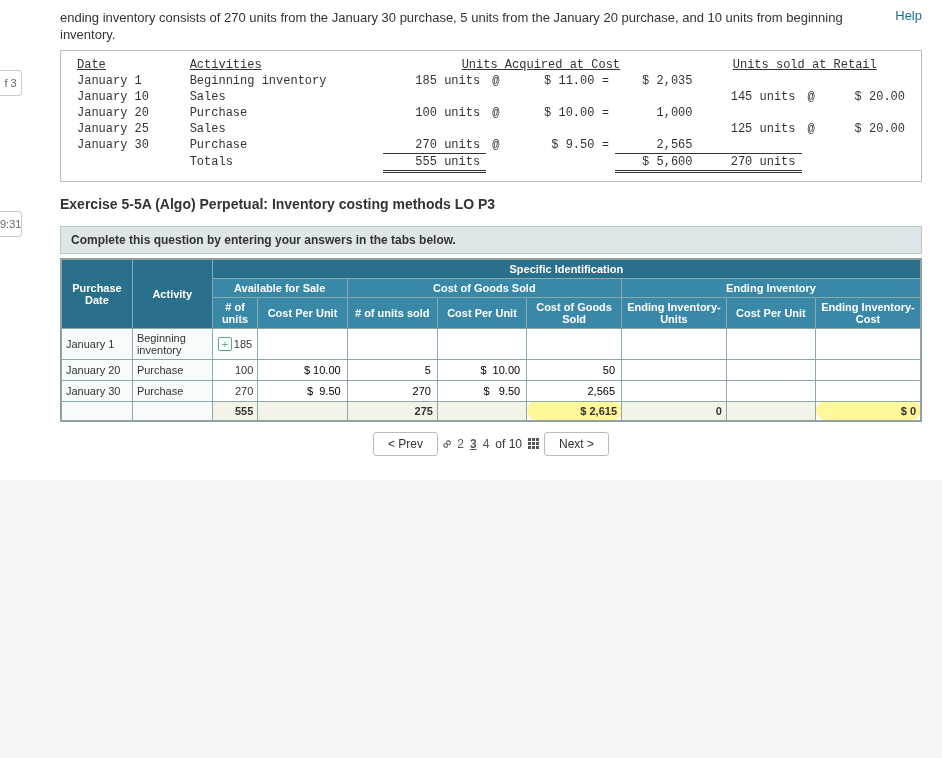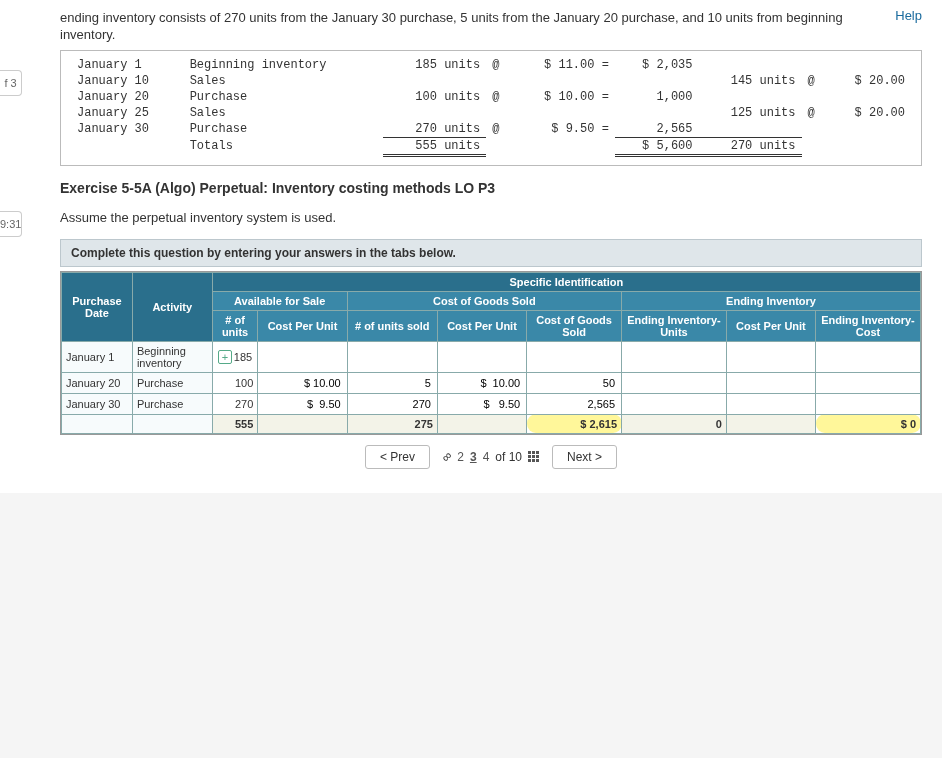--- a/index.html
+++ b/index.html
@@ -27,21 +27,21 @@
   table.grid { width:100%; border-collapse:collapse; font-size:11px;}
   table.grid th, table.grid td { border:1px solid #8aa; padding:3px 4px; text-align:center; vertical-align:middle;}
   table.grid thead th { background:#3a88a8; color:#fff; font-weight:bold;}
   table.grid thead tr.top th { background:#2a6f8c; }
   table.grid td.label { text-align:left; background:#f7fbfc;}
   .inputcell { background:#fff; }
   .inp { width:100%; border:none; text-align:right; font-size:11px; background:transparent; padding:1px 2px;}
   .addrow { display:inline-block; width:14px; height:14px; border:1px solid #5a8; color:#5a8; font-size:11px; line-height:12px; text-align:center; border-radius:2px; margin-right:2px;}
   .totalrow td { background:#f3f3e8; font-weight:bold;}
   .yellow { background:#fff79a !important;border-radius:9px;}
-  .pager { display:flex; align-items:center; justify-content:center; gap:12px; padding:10px 0 4px 0; font-size:12px;text-align:right;}
+  .pager { display:flex; align-items:center; justify-content:center; gap:4px; padding:10px 0 4px 0; font-size:12px;text-align:right;}
   .pager .btn { border:1px solid #bbb; padding:4px 14px; background:#fff; border-radius:3px; cursor:pointer;}
   .pager .pages { display:flex; gap:6px; align-items:center;}
   .pager .pg { cursor:pointer; color:#555;}
   .pager .pg.active { font-weight:bold; text-decoration:underline;}
   .pager .grid-icon { width:12px; height:12px; display:inline-block; background:
      linear-gradient(#555,#555) 0 0/3px 3px no-repeat,
      linear-gradient(#555,#555) 4px 0/3px 3px no-repeat,
      linear-gradient(#555,#555) 8px 0/3px 3px no-repeat,
      linear-gradient(#555,#555) 0 4px/3px 3px no-repeat,
      linear-gradient(#555,#555) 4px 4px/3px 3px no-repeat,
@@ -57,20 +57,26 @@
 <div class="page">
   <span class="help">Help</span>
   <div class="left-tab">f 3</div>
   <div class="left-tab t2">9:31</div>
 
   <p class="intro">ending inventory consists of 270 units from the January 30 purchase, 5 units from the January 20 purchase, and 10 units from beginning inventory.</p>
 
   <div class="box">
     <table class="inv-table mono">
       <tbody>
+          <tr>
+        <th>Date</th>
+        <th>Activities</th>
+        <th colspan="4" style="text-align:center">Units Acquired at Cost</th>
+        <th colspan="3" style="text-align:center">Units sold at Retail</th>
+      </tr>
       <tr>
         <td>January 1</td>
         <td>Beginning inventory</td>
         <td class="num">185 units</td>
         <td>@</td>
         <td class="num">$ 11.00 =</td>
         <td class="num">$ 2,035</td>
         <td></td>
             <td></td>
             <td></td>
@@ -128,21 +134,20 @@
         <td class="num dblline">$ 5,600</td>
         <td class="num dblline">270 units</td>
         <td></td>
             <td></td>
       </tr>
     </tbody>
       </table>
   </div>
 
   <div class="ex-title">Exercise 5-5A (Algo) Perpetual: Inventory costing methods LO P3</div>
-  <p class="assume">Assume the perpetual inventory system is used.</p>
 
   <div class="section-bar">Complete this question by entering your answers in the tabs below.</div>
 
 
   <div class="grid-wrap">
     <table class="grid">
       <thead>
         <tr class="top">
           <th rowspan="3">Purchase Date</th>
           <th rowspan="3">Activity</th>

